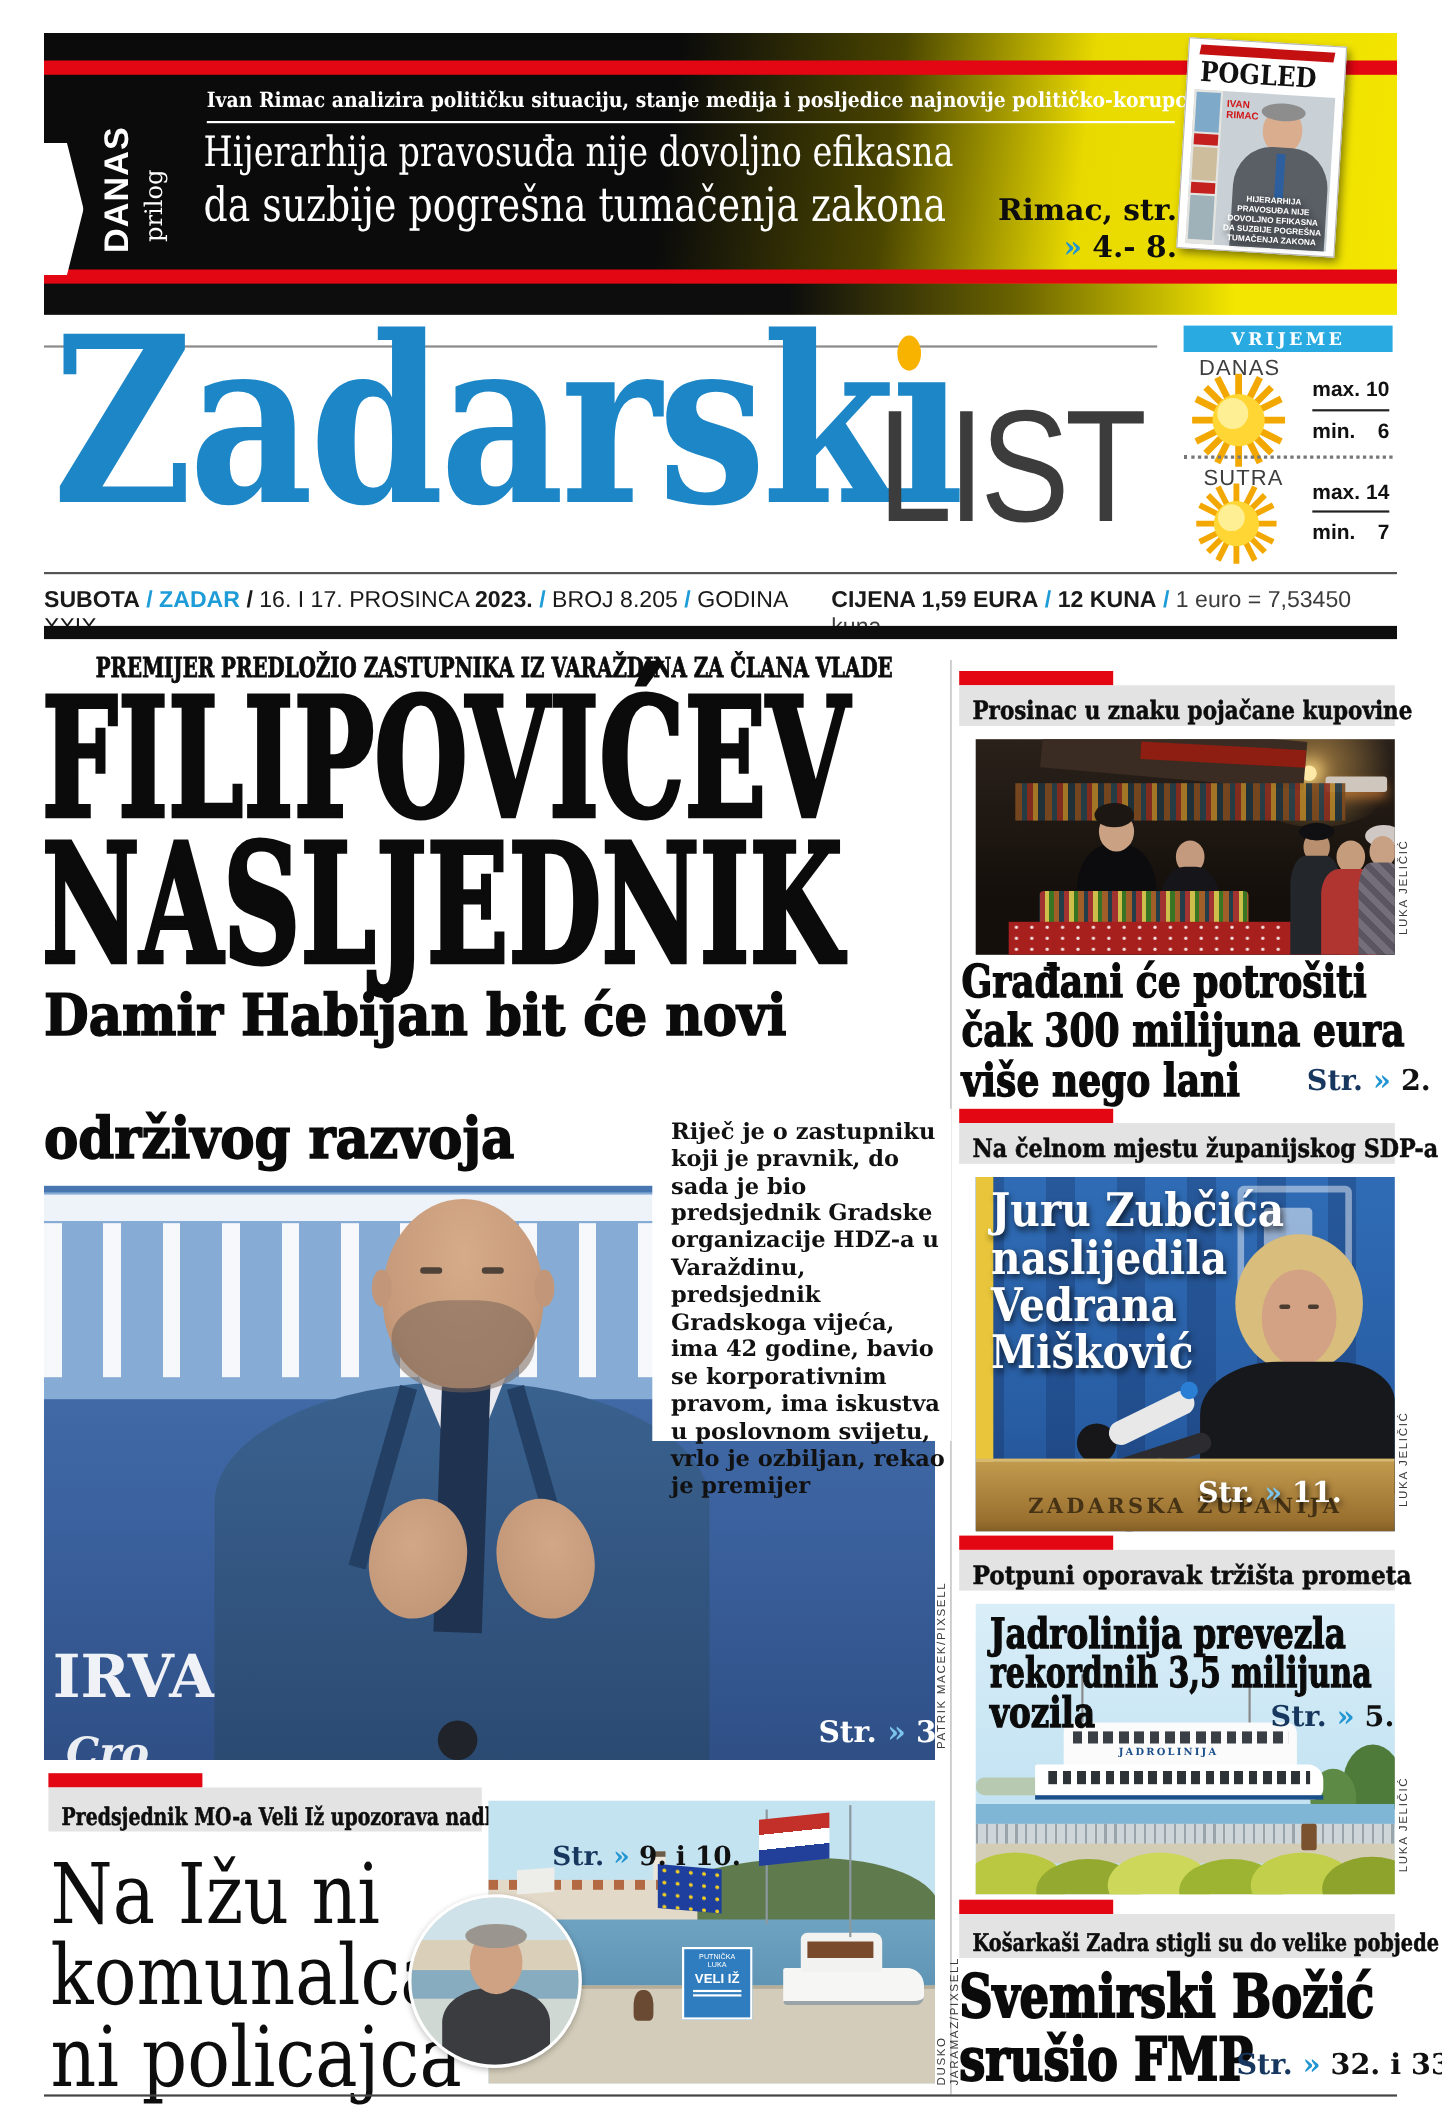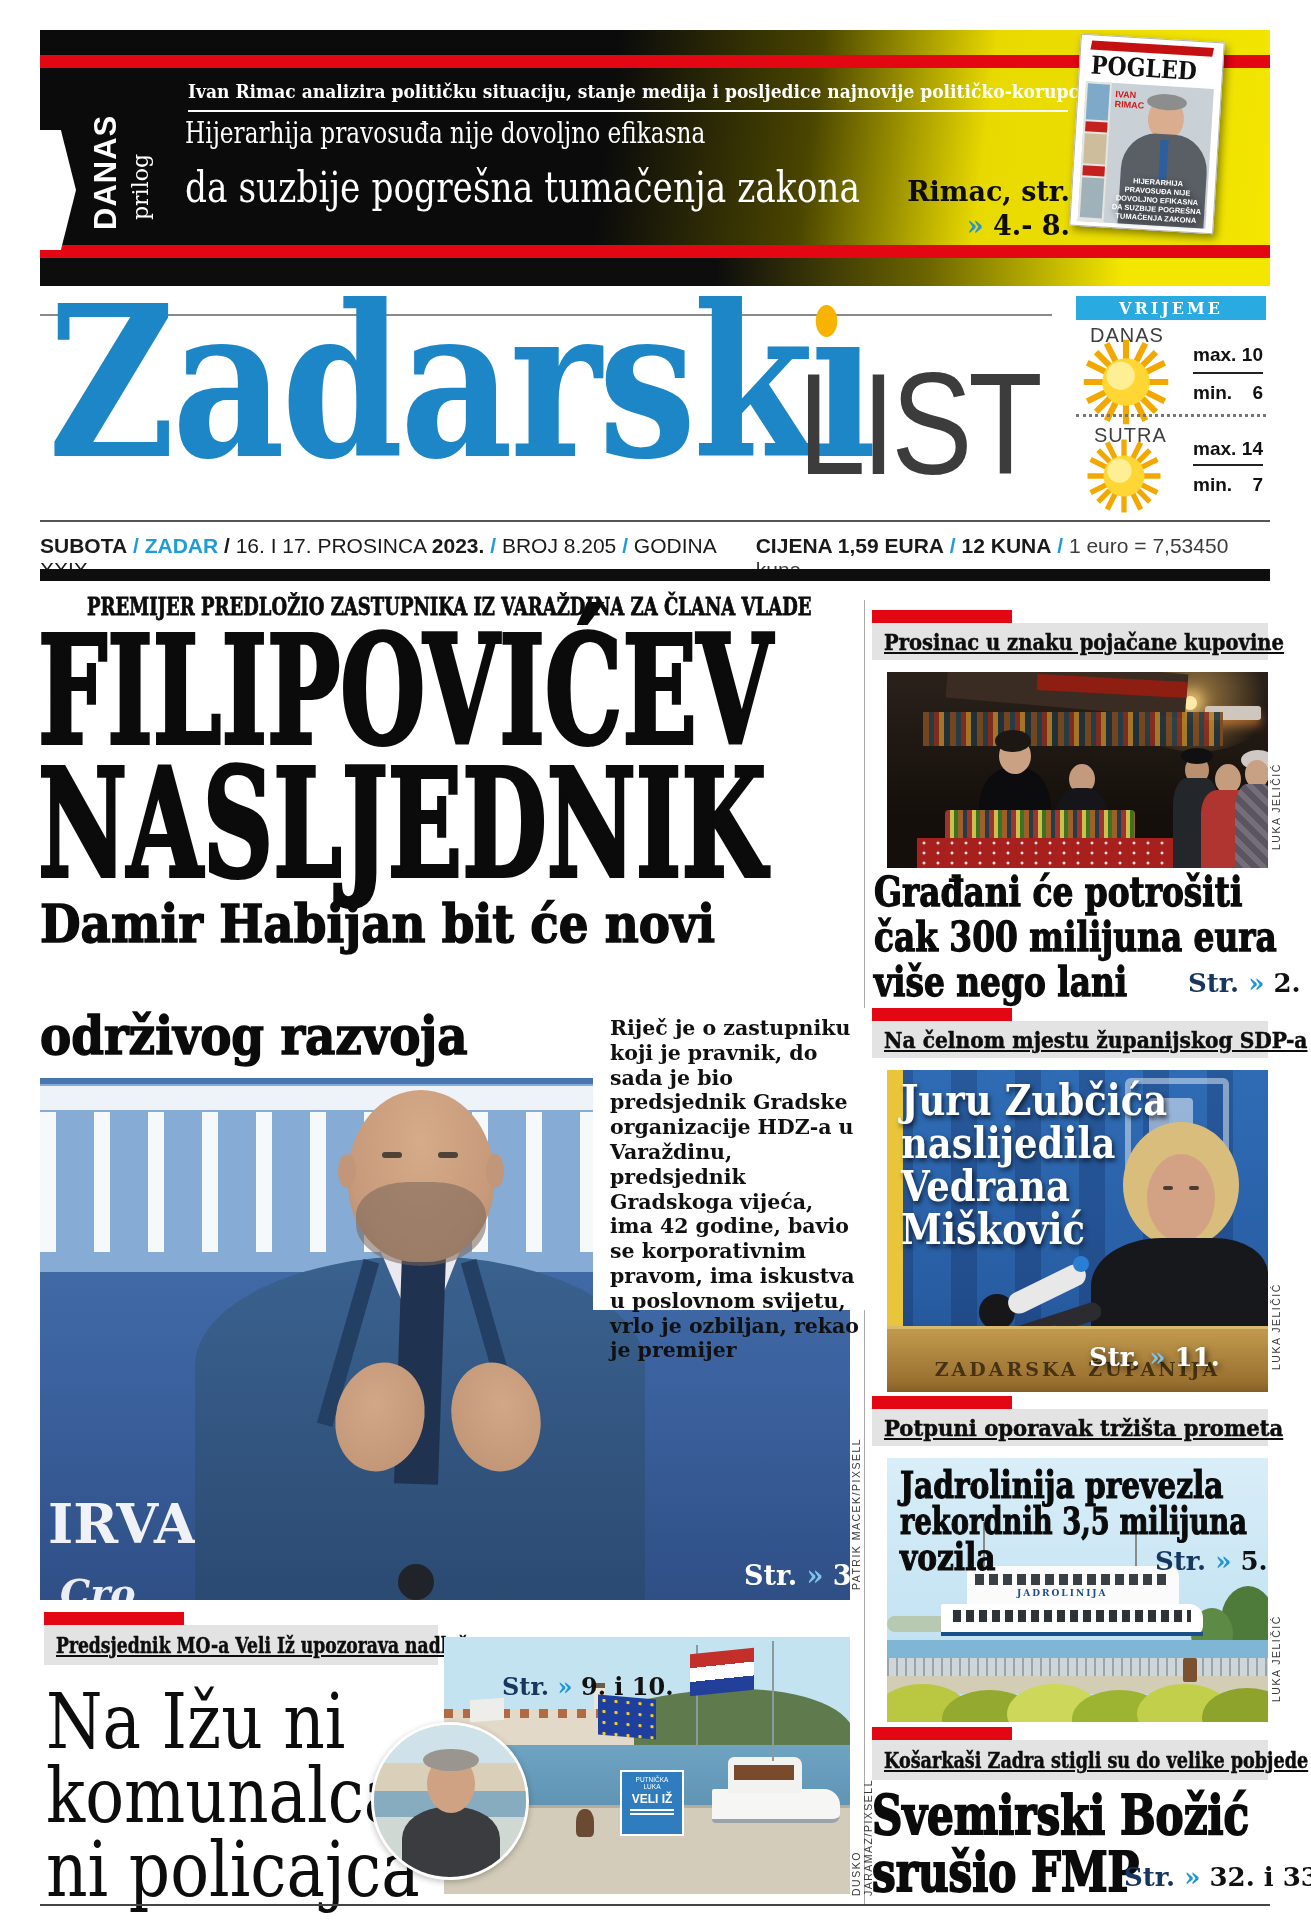--- a/index.html
+++ b/index.html
@@ -5,21 +5,21 @@
   html,body{margin:0;padding:0;background:#ffffff;}
   #page{position:relative;width:1311px;height:1920px;background:#ffffff;overflow:hidden;
         font-family:"Liberation Sans",sans-serif;}
   .a{position:absolute;}
   .ser{font-family:"DejaVu Serif",serif;}
   .san{font-family:"Liberation Sans",sans-serif;}
   .b{font-weight:bold;}
   .sx{display:inline-block;transform-origin:left top;white-space:nowrap;}
   .tab{position:absolute;width:140px;height:13px;background:#e30613;}
   .bar{position:absolute;background:#e3e3e3;font-family:"DejaVu Serif",serif;font-weight:bold;
-       color:#0d0d0d;-webkit-text-stroke:.5px #0d0d0d;display:flex;align-items:center;padding-left:12px;text-decoration:underline;}
+       color:#0d0d0d;-webkit-text-stroke:.5px #0d0d0d;display:flex;align-items:flex-end;padding-left:12px;}
   .vcred{position:absolute;writing-mode:vertical-rl;transform:rotate(180deg);
          font:10.5px "Liberation Sans",sans-serif;color:#3a3a3a;letter-spacing:1.5px;
          display:flex;align-items:center;justify-content:center;}
   .ph{position:absolute;overflow:hidden;}
   .pref{white-space:nowrap;font-family:"DejaVu Serif",serif;font-weight:bold;}
   .pl{color:#17375e;} .pa{color:#2196d3;} .pv{color:#111111;}
   .wht .pl,.wht .pv{color:#ffffff;} .wht .pa{color:#7cc4ec;}
   .headline-black{font-family:"DejaVu Serif",serif;font-weight:bold;color:#0b0b0b;}
   .shadowtxt{text-shadow:2px 3px 6px rgba(0,0,0,.65);}
 </style>
@@ -38,21 +38,21 @@
                 clip-path:polygon(0 0,58% 0,100% 50%,58% 100%,0 100%);"></div>
     <div class="a" style="left:48px;top:62px;height:160px;writing-mode:vertical-rl;transform:rotate(180deg);
                 display:flex;align-items:center;justify-content:center;color:#fff;
                 font:bold 31px 'Liberation Sans',sans-serif;letter-spacing:1px;">DANAS</div>
     <div class="a ser" style="left:88px;top:92px;height:130px;writing-mode:vertical-rl;transform:rotate(180deg);
                 display:flex;align-items:center;justify-content:center;color:#fff;font-size:22px;">prilog</div>
     <div class="a ser b" style="left:148px;top:50px;color:#ffffff;font-size:19px;">
       <span class="sx" style="transform:scaleX(.9);">Ivan Rimac analizira političku situaciju, stanje medija i posljedice najnovije političko-korupcijske afere</span>
     </div>
     <div class="a" style="left:148px;top:80px;width:880px;height:2px;background:#ffffff;"></div>
-    <div class="a ser" style="left:145px;top:86px;color:#ffffff;font-size:29px;">
+    <div class="a ser" style="left:145px;top:86px;color:#ffffff;font-size:38px;">
       <span class="sx" style="transform:scaleX(.8);">Hijerarhija pravosuđa nije dovoljno efikasna</span>
     </div>
     <div class="a ser" style="left:145px;top:132px;color:#ffffff;font-size:43px;">
       <span class="sx" style="transform:scaleX(.8);">da suzbije pogrešna tumačenja zakona</span>
     </div>
     <div class="a ser b" style="left:790px;top:146px;width:240px;text-align:right;color:#0d0d0d;font-size:27px;">Rimac, str.</div>
     <div class="a ser b" style="left:790px;top:180px;width:240px;text-align:right;font-size:27px;">
       <span class="pa">»</span>
       <span style="color:#0d0d0d;">4.- 8.</span>
     </div>

